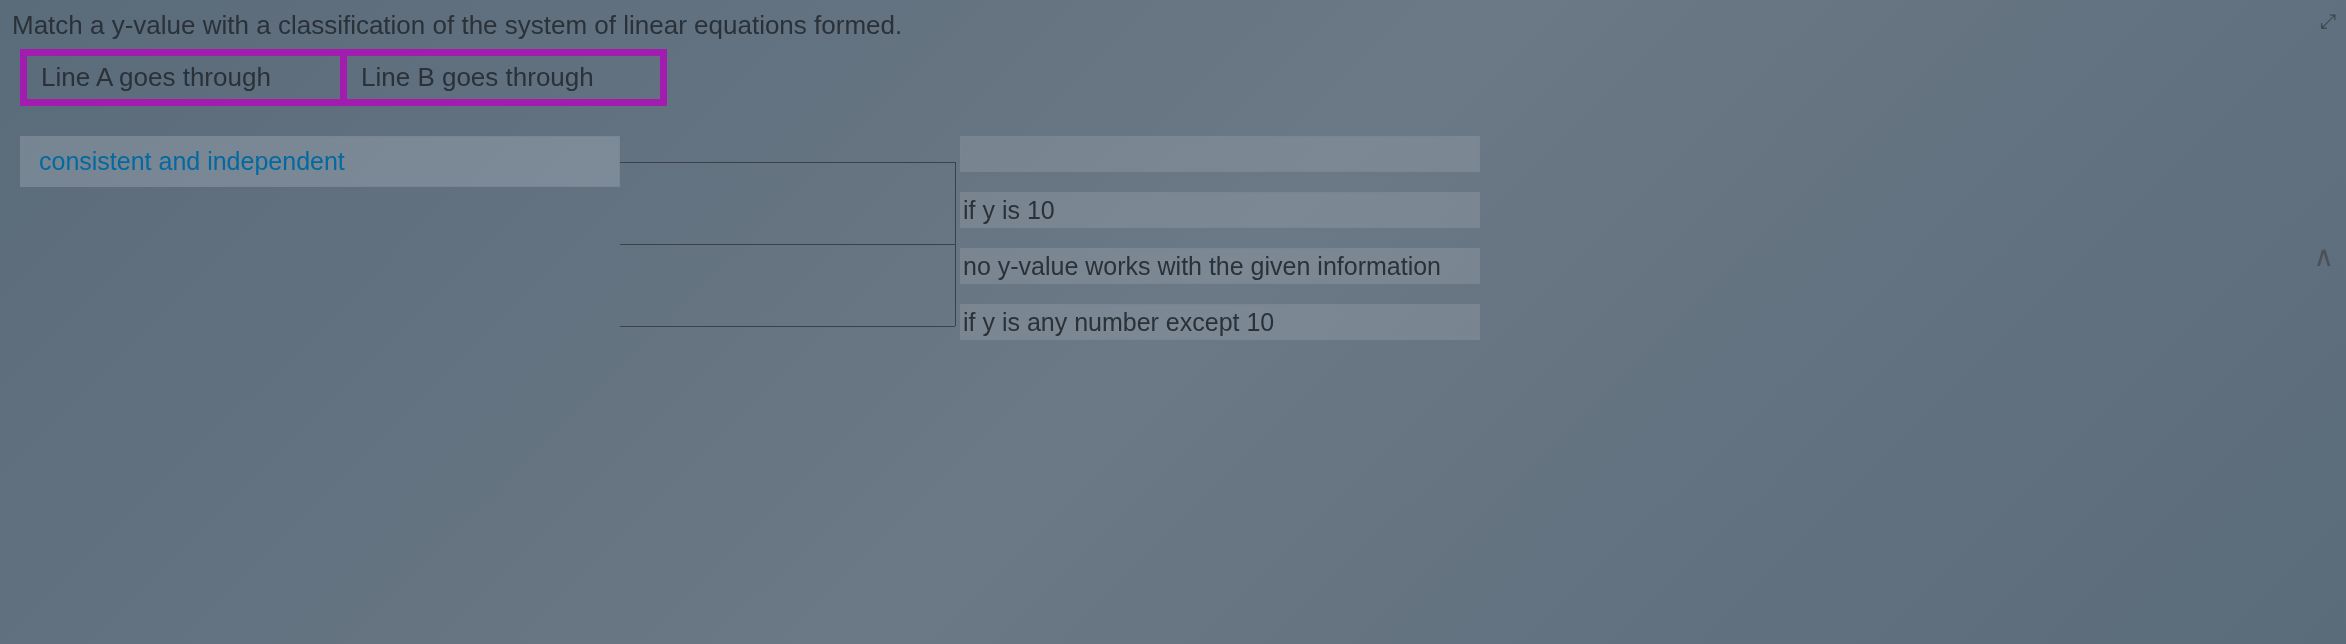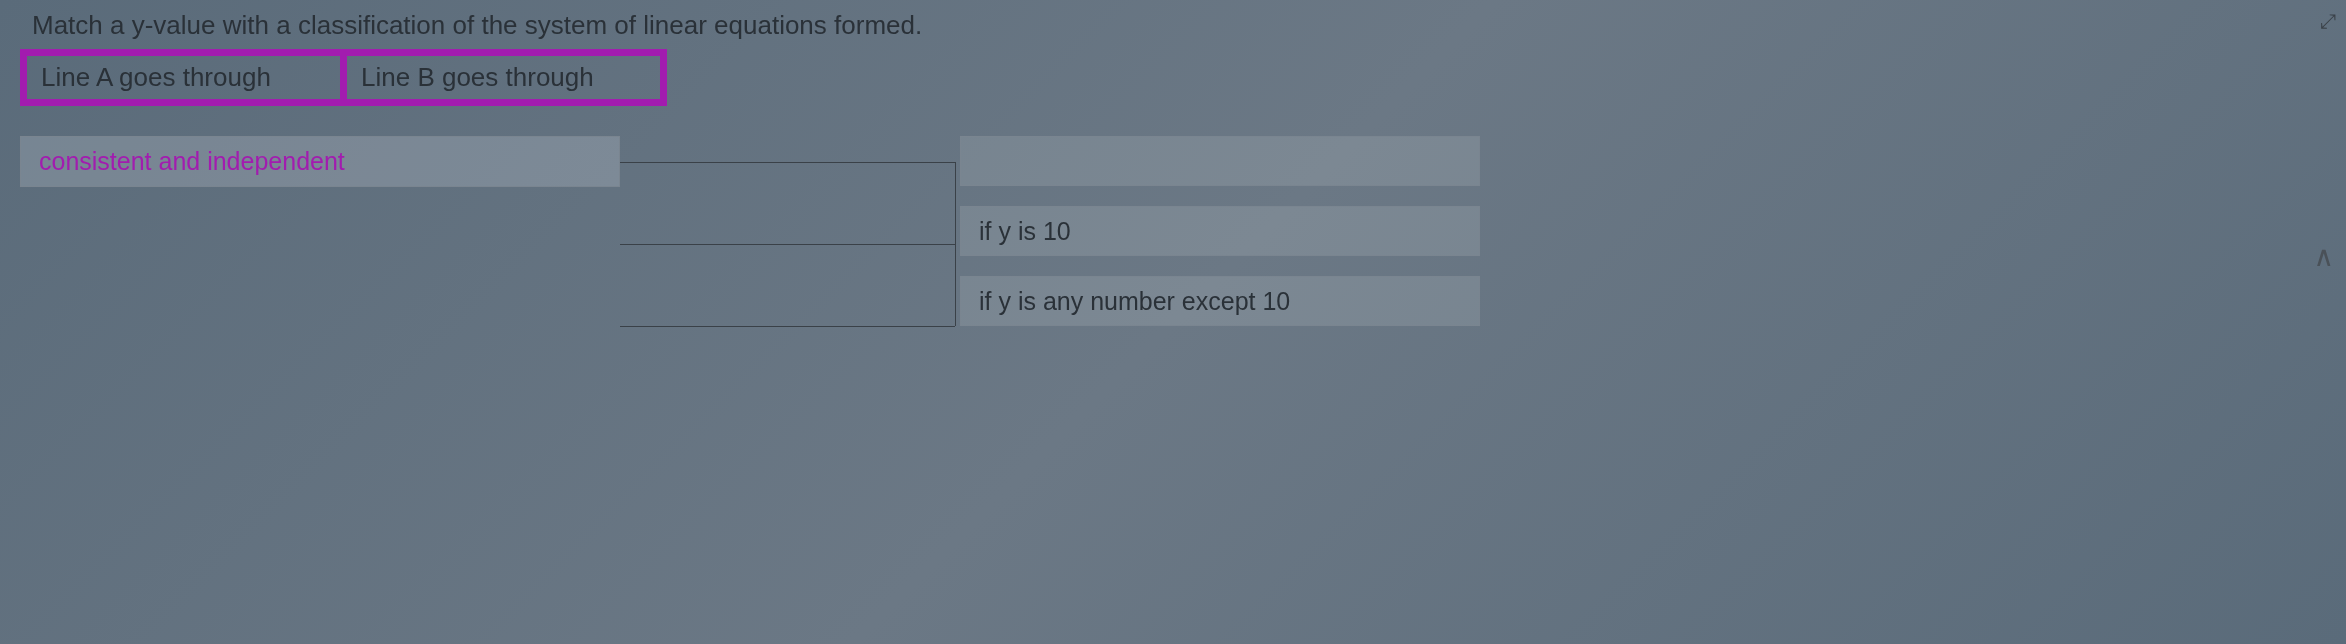--- a/index.html
+++ b/index.html
@@ -11,21 +11,21 @@
       font-family: 'Segoe UI', Arial, sans-serif;
       background: linear-gradient(135deg, #5a6b7a 0%, #6b7885 50%, #5a6b7a 100%);
       width: 2346px;
       height: 644px;
       overflow: hidden;
       position: relative;
       color: #2a3138;
       font-size: 24px;
     }
     .prompt {
-      padding: 10px 20px 8px 32px;
+      padding: 10px 20px 8px 12px;
       font-size: 26px;
       font-weight: 500;
       color: #2a3138;
     }
     .data-table {
       border-collapse: collapse;
       margin-left: 20px;
       margin-bottom: 20px;
     }
     .data-table td {
@@ -49,36 +49,36 @@
       left: 20px;
       top: 0;
     }
     .option-box {
       border: 1px solid #7a8590;
       background: rgba(220, 225, 230, 0.22);
       padding: 10px 18px;
       margin-bottom: 34px;
       width: 600px;
       font-size: 25px;
-      color: #a21caf;
+      color: #0369a1;
       cursor: move;
     }
     .right-targets {
       position: absolute;
       left: 960px;
       top: 0;
     }
     .target-box {
       border: 1px solid #7a8590;
       background: rgba(220, 225, 230, 0.15);
-      padding: 10px 18px;
+      padding: 10px 2px;
       width: 520px;
       font-size: 25px;
       color: #2a3138;
-      height: 50px;
+      height: 36px;
       display: flex;
       align-items: center;
     }
     .target-slot-0 { margin-bottom: 20px; }
     .target-slot-1 { margin-bottom: 20px; }
     .target-slot-2 { margin-bottom: 20px; }
     .connector {
       position: absolute;
       height: 1px;
       background: #3a4148;
@@ -130,19 +130,20 @@
   </div>
 
   <div class="connector conn-left-0"></div>
   <div class="connector conn-left-1"></div>
   <div class="connector conn-left-2"></div>
   <div class="bracket"></div>
 
   <div class="right-targets">
     <div class="target-box target-slot-0"></div>
     <div class="target-box target-slot-1">if y is 10</div>
+    <div class="target-box target-slot-2">no y-value works with the given information</div>
     <div class="target-box">if y is any number except 10</div>
   </div>
 
 </div>
 
 <span class="expand-icon">⤢</span>
 <span class="chevron-icon">∧</span>
 
 </body></html>

